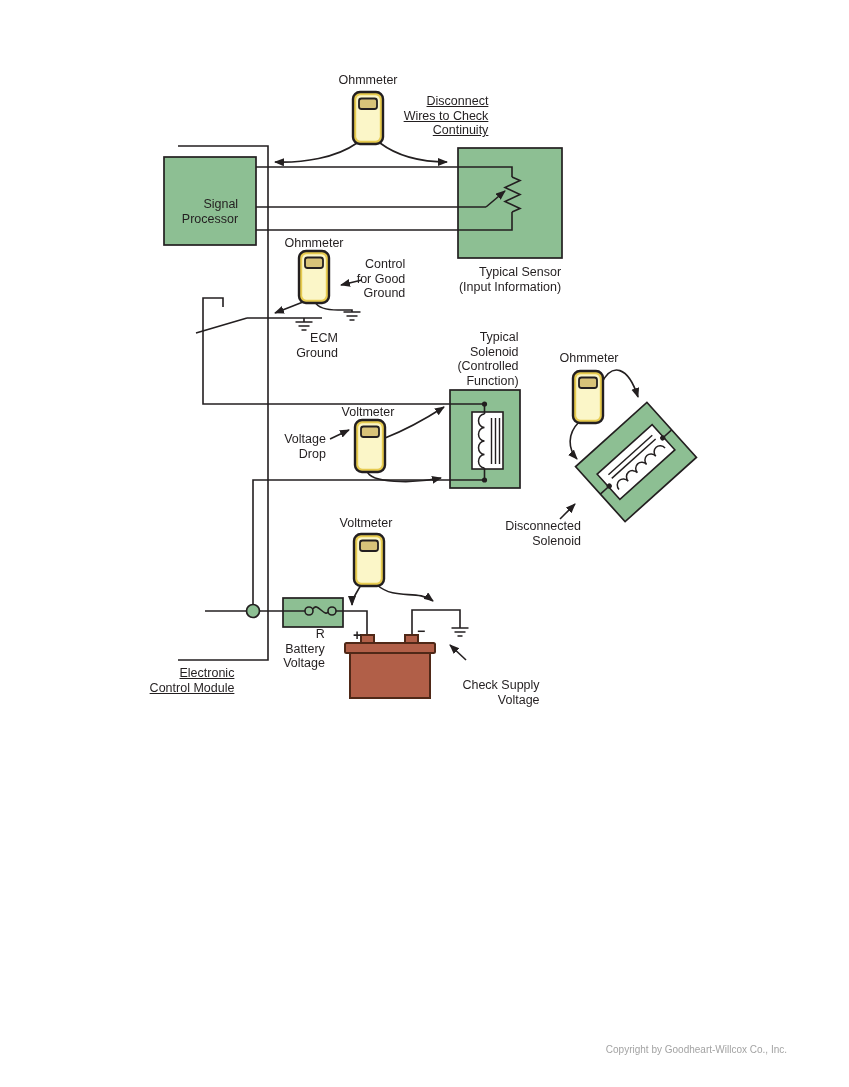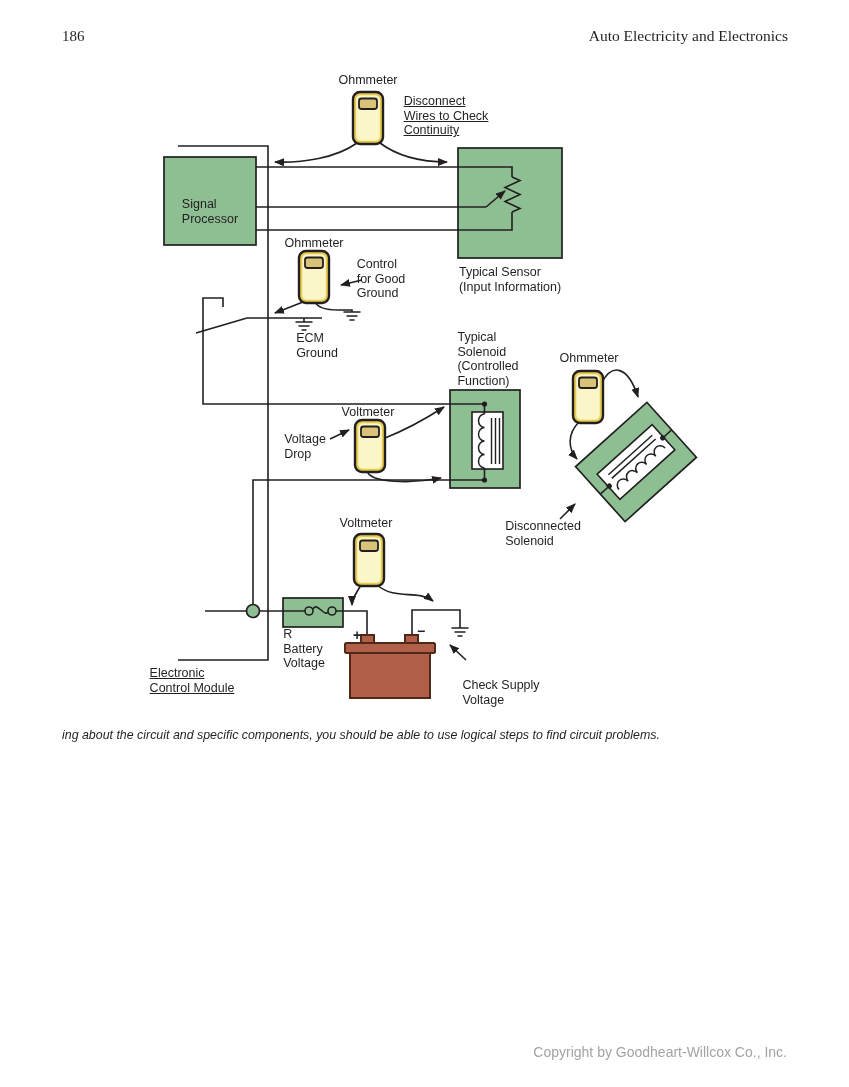--- a/index.html
+++ b/index.html
@@ -3,39 +3,35 @@
 <meta charset="utf-8">
 <style>
   html,body{margin:0;padding:0;background:#fff;}
   .page{position:relative;width:849px;height:1087px;background:#ffffff;overflow:hidden;
         font-family:"Liberation Sans",sans-serif;color:#231f20;}
   .header{position:absolute;left:0;top:0;width:849px;height:50px;}
   .page-num{position:absolute;left:62px;top:28px;font:15px "Liberation Serif",serif;}
   .book-title{position:absolute;right:61px;top:27px;font:15.5px "Liberation Serif",serif;}
   .diagram{position:absolute;left:0;top:0;width:849px;height:712px;}
   .diagram svg{position:absolute;left:0;top:0;}
-  .lbl{position:absolute;transform:translateX(-50%);text-align:left;
+  .lbl{position:absolute;transform:translateX(-50%);text-align:right;
        font-size:12.5px;line-height:14.5px;white-space:pre-line;color:#231f20;}
   .sign{position:absolute;transform:translateX(-50%);font-size:14px;font-weight:bold;color:#231f20;}
   .caption{position:absolute;left:62px;top:710px;width:740px;margin:0;
            font-size:12.4px;line-height:17px;color:#231f20;}
   .caption .cap-line{white-space:nowrap;}
   .caption b{font-style:normal;font-weight:bold;}
   .caption i{font-style:italic;}
-  .copyright{position:absolute;right:62px;top:1044px;font-size:14px;color:#a3a3a3;margin-left:24px;}
+  .copyright{position:absolute;right:62px;top:1044px;font-size:10px;color:#a3a3a3;margin-left:24px;}
 </style>
 </head>
 <body>
 
 <div class="page">
 
-  <div class="header">
-    <span class="page-num">186</span>
-    <span class="book-title">Auto Electricity and Electronics</span>
-  </div>
 
   <div class="diagram">
     <svg width="849" height="712" viewBox="0 0 849 712">
       <defs>
         <marker id="arr" markerUnits="userSpaceOnUse" markerWidth="12" markerHeight="10" refX="9" refY="4" orient="auto">
           <path d="M0,0 L10,4 L0,8 Z" fill="#231f20"></path>
         </marker>
         <g id="meter">
           <rect x="0" y="0" width="30" height="52" rx="7" fill="#e7cb4f" stroke="#231f20" stroke-width="2.4"></rect>
           <rect x="3.2" y="3.2" width="23.6" height="45.6" rx="4.5" fill="#fbf6c8"></rect>
@@ -164,17 +160,16 @@
     <div class="sign" style="left:357px;top:627px;">+</div>
     <div class="sign" style="left:421px;top:623px;">−</div>
     <div class="lbl" style="left:501px;top:678px;">Check Supply
 Voltage</div>
     <div class="lbl" style="left:192px;top:666px;text-decoration:underline;">Electronic
 Control Module</div>
   </div>
 
   <p class="caption">
     <br>
-    <span class="cap-line"><i>ing about the circuit and specific components, you should be able to use logical steps to find circuit problems.</i></span>
   </p>
 
   <div class="copyright">Copyright by Goodheart-Willcox Co., Inc.</div>
 </div>
 
 </body></html>

